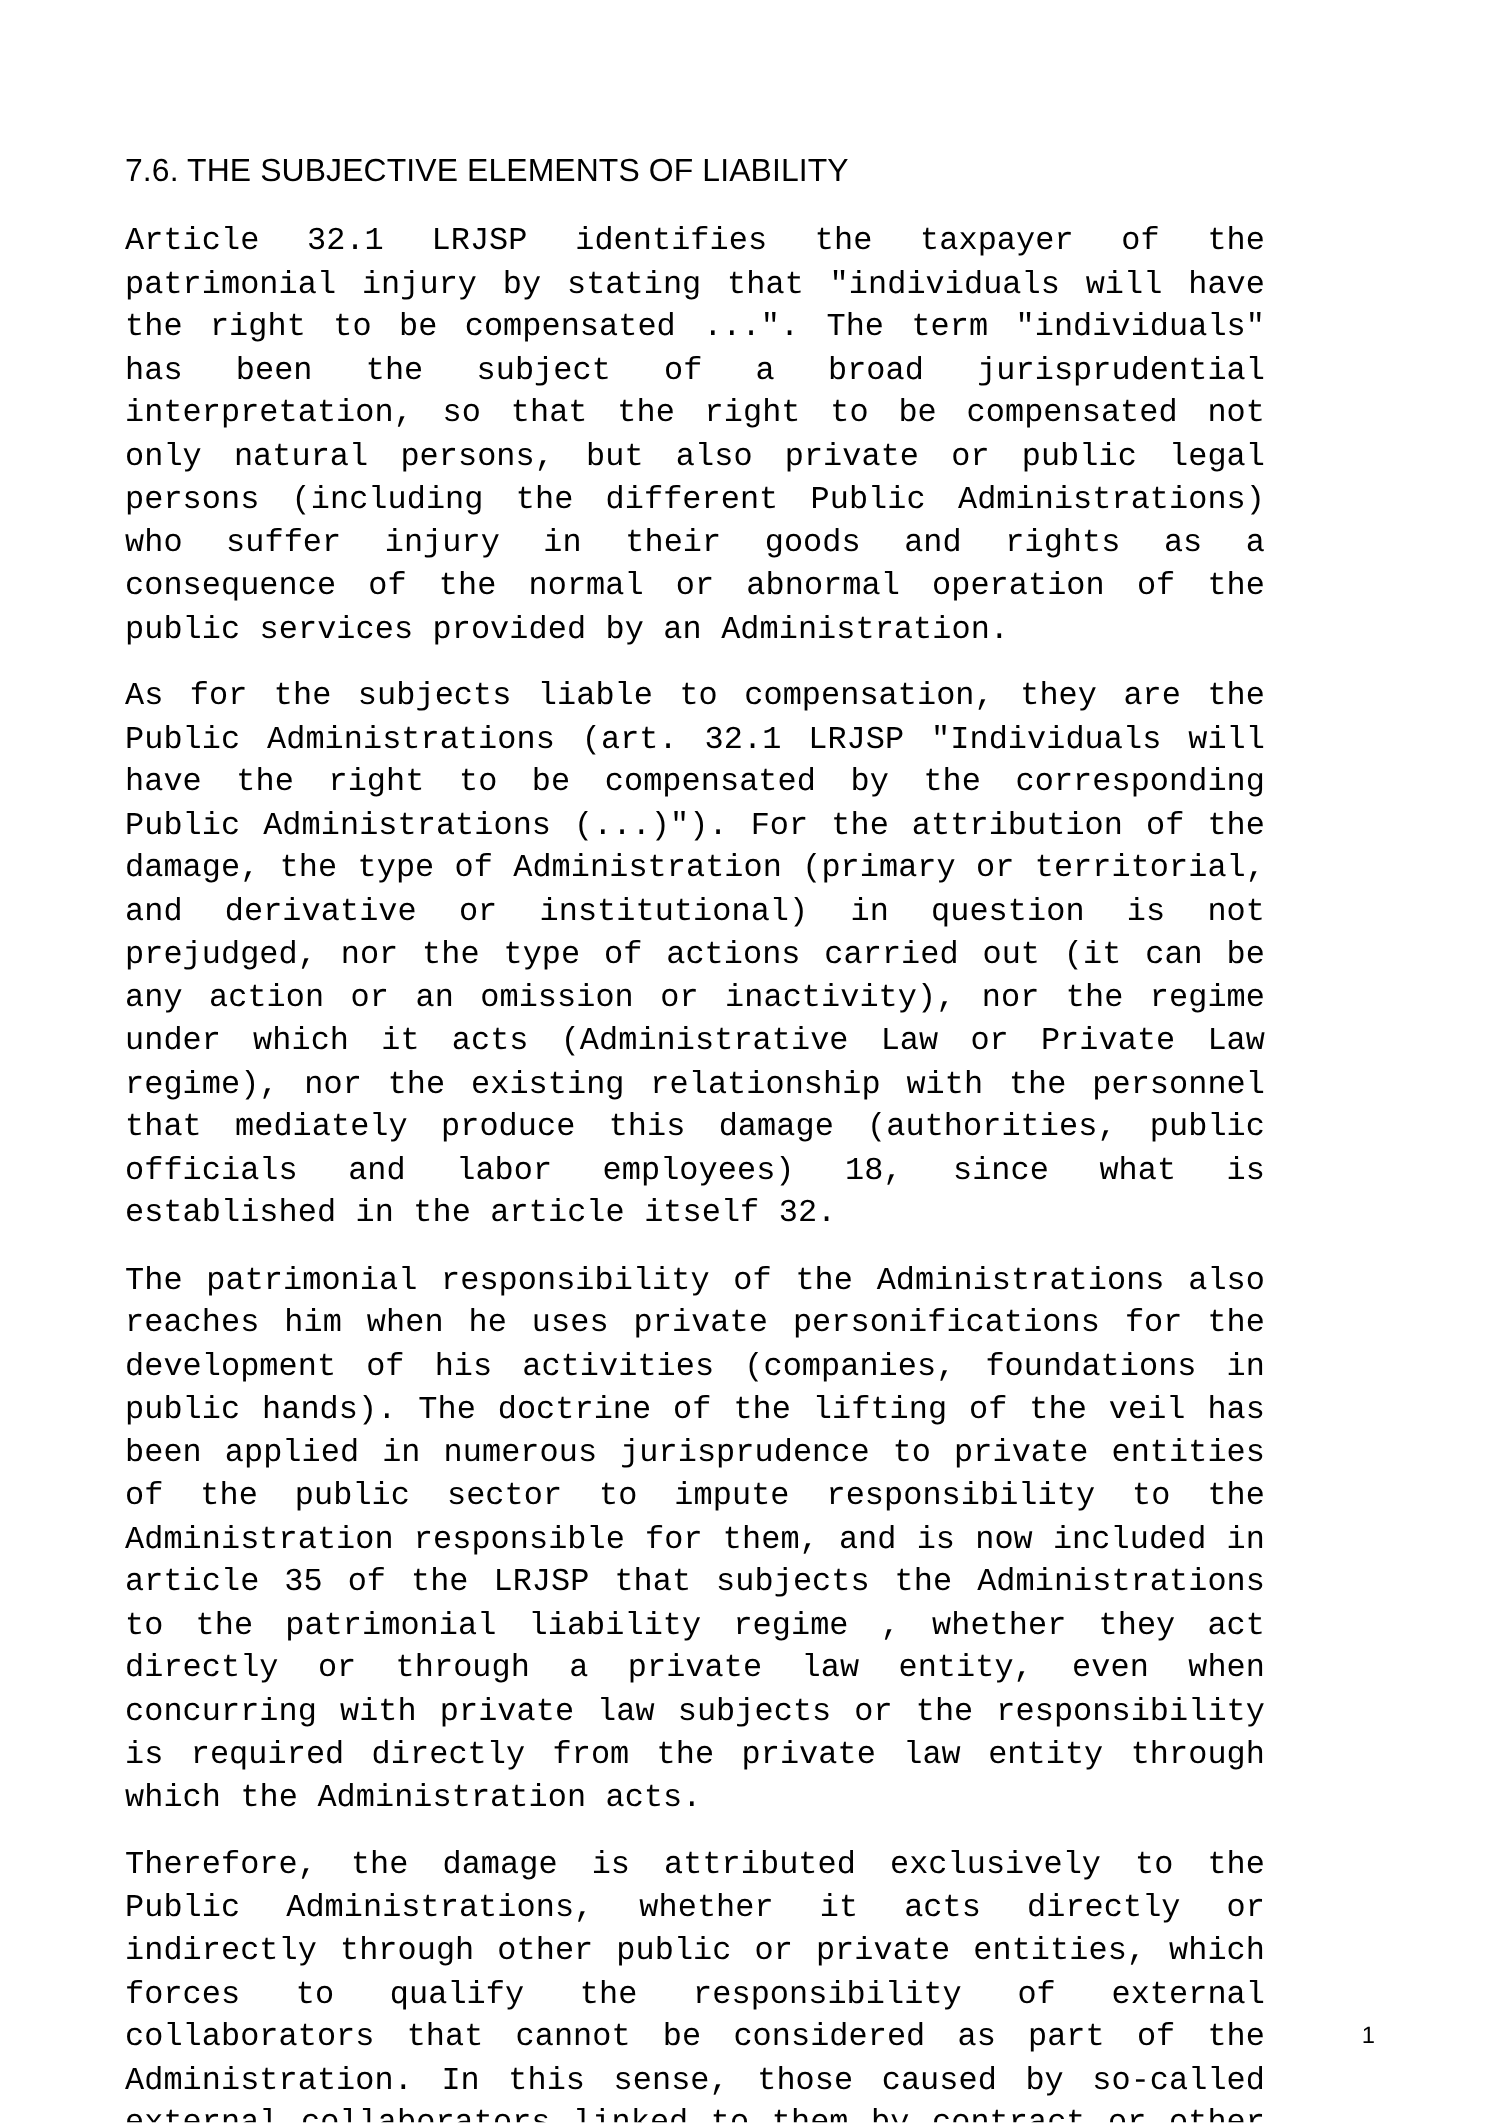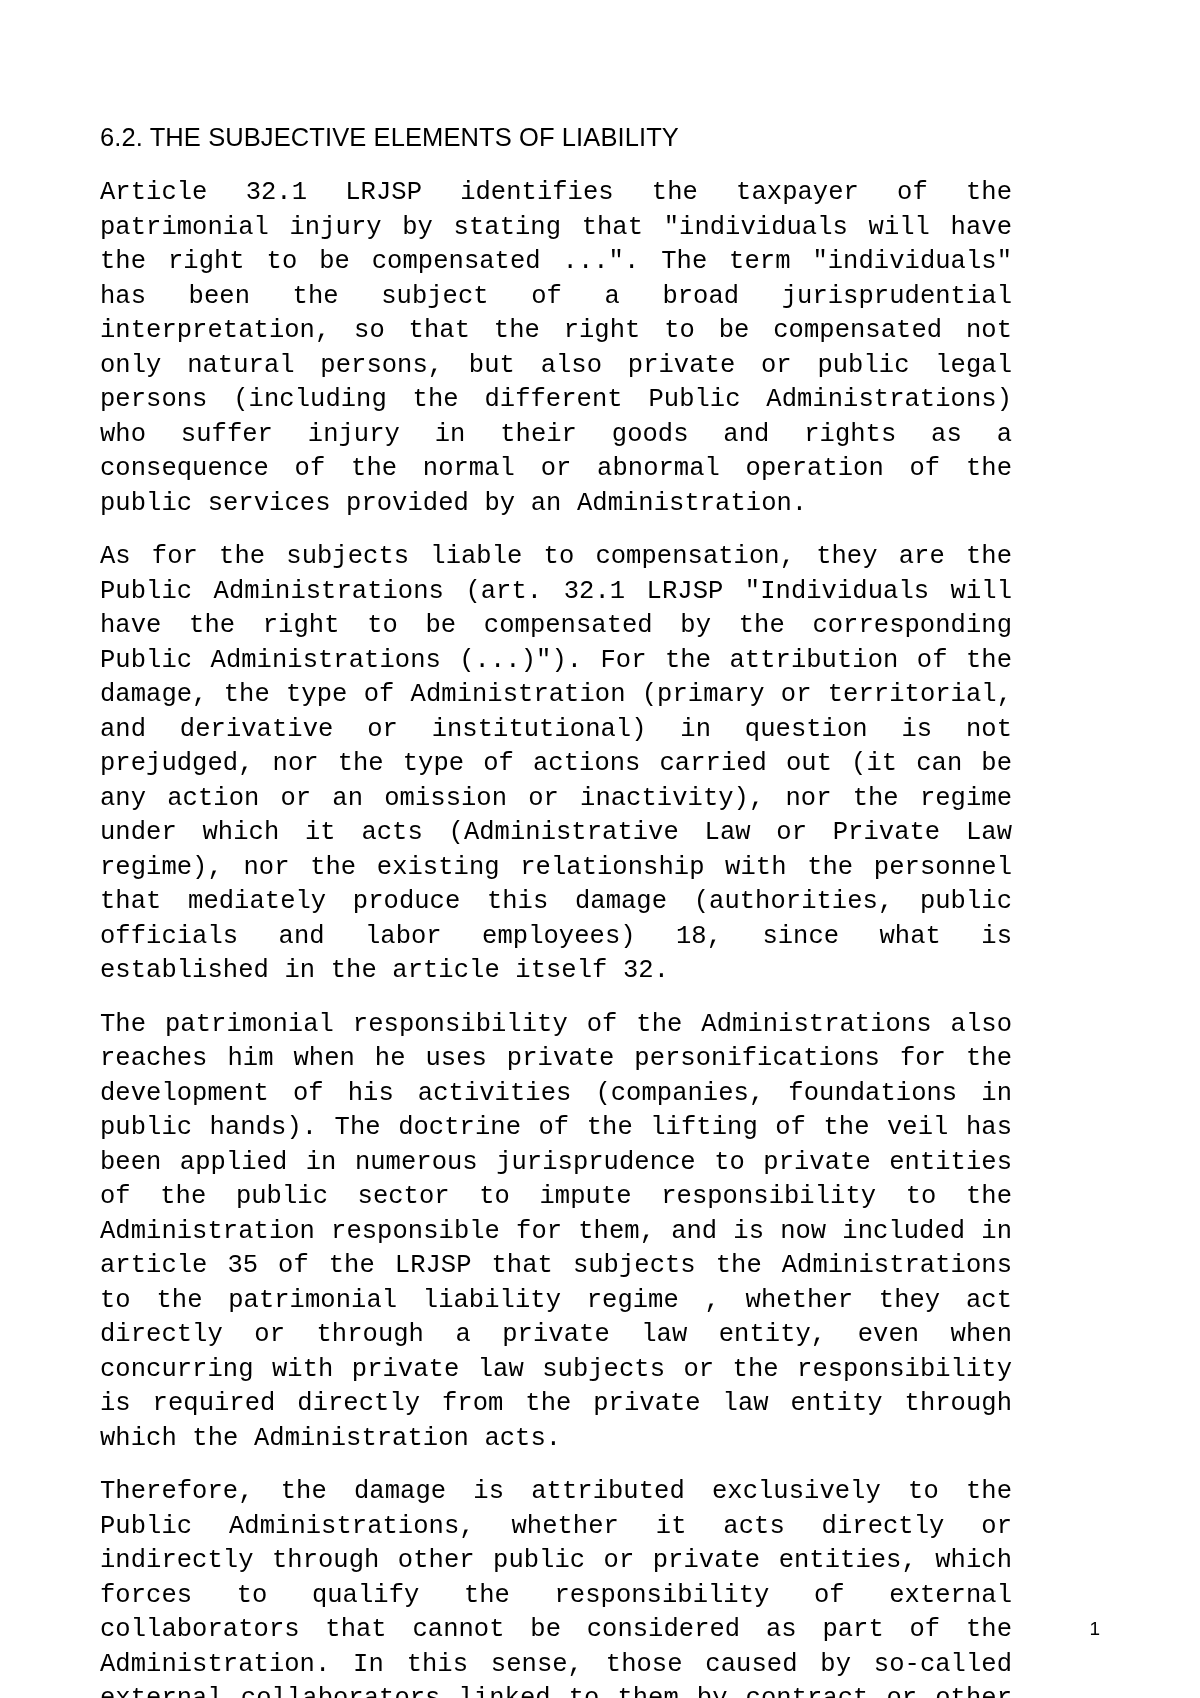--- a/index.html
+++ b/index.html
@@ -62,21 +62,21 @@
     font-stretch: condensed;
     -webkit-text-size-adjust: none;
   }
 </style>
 </head>
 <body>
 
 <div class="page">
   <div class="content">
 
-    <h1 class="doc-heading narrow">6.2. THE SUBJECTIVE ELEMENTS OF LIABILITY</h1>
+    <h1 class="doc-heading narrow">7.6. THE SUBJECTIVE ELEMENTS OF LIABILITY</h1>
 
     <p class="para narrow">Article 32.1 LRJSP identifies the taxpayer of the patrimonial injury by stating that "individuals will have the right to be compensated ...". The term "individuals" has been the subject of a broad jurisprudential interpretation, so that the right to be compensated not only natural persons, but also private or public legal persons (including the different Public Administrations) who suffer injury in their goods and rights as a consequence of the normal or abnormal operation of the public services provided by an Administration.</p>
 
     <p class="para narrow">As for the subjects liable to compensation, they are the Public Administrations (art. 32.1 LRJSP "Individuals will have the right to be compensated by the corresponding Public Administrations (...)"). For the attribution of the damage, the type of Administration (primary or territorial, and derivative or institutional) in question is not prejudged, nor the type of actions carried out (it can be any action or an omission or inactivity), nor the regime under which it acts (Administrative Law or Private Law regime), nor the existing relationship with the personnel that mediately produce this damage (authorities, public officials and labor employees) 18, since what is established in the article itself 32.</p>
 
     <p class="para narrow">The patrimonial responsibility of the Administrations also reaches him when he uses private personifications for the development of his activities (companies, foundations in public hands). The doctrine of the lifting of the veil has been applied in numerous jurisprudence to private entities of the public sector to impute responsibility to the Administration responsible for them, and is now included in article 35 of the LRJSP that subjects the Administrations to the patrimonial liability regime , whether they act directly or through a private law entity, even when concurring with private law subjects or the responsibility is required directly from the private law entity through which the Administration acts.</p>
 
     <p class="para narrow">Therefore, the damage is attributed exclusively to the Public Administrations, whether it acts directly or indirectly through other public or private entities, which forces to qualify the responsibility of external collaborators that cannot be considered as part of the Administration. In this sense, those caused by so-called external collaborators linked to them by contract or other type of link such as a subsidy are generally excluded from the attribution of damages to the Administration.</p>
 
   </div>

